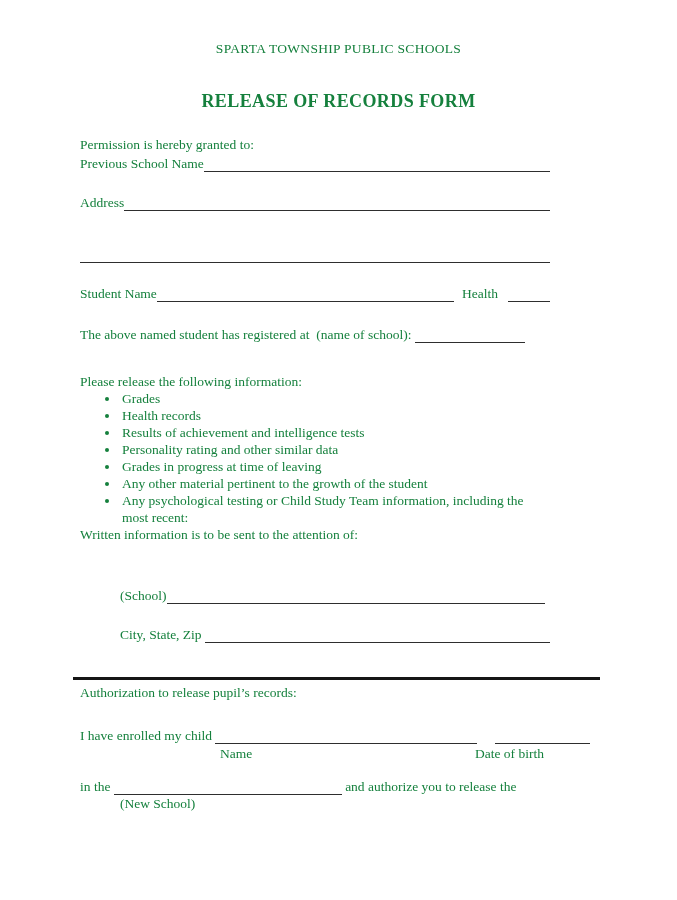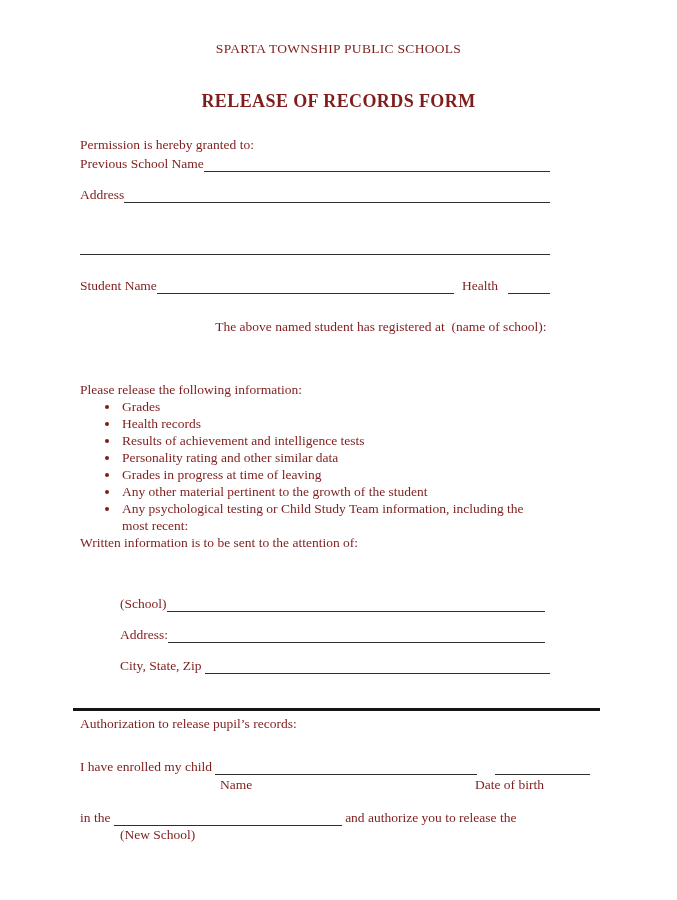--- a/index.html
+++ b/index.html
@@ -2,41 +2,41 @@
 <html><head>
 <meta charset="utf-8">
 <style>
   html,body{margin:0;padding:0;background:#ffffff;}
   .page{
     position:relative;
     width:677px;height:900px;
     background:#ffffff;
     overflow:hidden;
     font-family:"Liberation Serif","DejaVu Serif",serif;
-    color:#7f1d1d;
+    color:#15803d;
     font-size:13.5px;
     line-height:17px;
     box-sizing:border-box;
     padding-top:40px;
   }
   .content{margin-left:80px;width:470px;}
   .center{text-align:center;}
   .school-header{letter-spacing:.3px;}
   .form-title{margin-top:36px;font-weight:bold;font-size:18px;letter-spacing:.4px;}
   .permission{margin-top:26px;}
   .row{display:flex;align-items:flex-end;}
   .row .lab{flex:0 0 auto;}
   .u{border-bottom:1.2px solid #2e2e2e;height:15px;flex:1 1 auto;}
   .u.fixed{flex:0 0 auto;}
   .label-col{flex:0 0 148px;}
   .mt2{margin-top:2px;}
-  .mt14{margin-top:14px;text-align:right;}
+  .mt14{margin-top:22px;text-align:right;}
   .mt16{margin-top:16px;}
   .mt22{margin-top:22px;}
-  .mt24{margin-top:24px;flex-direction:column;}
+  .mt24{margin-top:24px;}
   .mt26{margin-top:26px;}
   .mt30{margin-top:30px;}
   .mt36{margin-top:36px;}
   .mt44{margin-top:44px;justify-content:center;}
   .presp{white-space:pre-wrap;}
   ul.bullets{list-style:disc outside;margin:0;padding:0 0 0 40px;}
   ul.bullets>li{padding-left:2px;margin:0;}
   ul.subs{list-style:circle outside;margin:0;padding:0 0 0 42px;}
   ul.subs>li{padding-left:2px;margin:0;}
   .indent40{margin-left:40px;}
@@ -101,24 +101,20 @@
       </li>
     </ul>
 
     <div>Written information is to be sent to the attention of:</div>
 
     <div class="row mt44 indent40" style="width:430px;">
       <span class="lab mid-label">(School)</span>
       <span class="u" style="margin-right:5px;"></span>
     </div>
 
-    <div class="row mt14 indent40" style="width:430px;">
-      <span class="lab mid-label">Address:</span>
-      <span class="u" style="margin-right:5px;"></span>
-    </div>
 
     <div class="row mt14 indent40" style="width:430px;">
       <span class="lab presp">City, State, Zip </span>
       <span class="u"></span>
     </div>
 
     <div class="divider"></div>
 
     <div style="margin-top:4px;">Authorization to release pupil’s records:</div>
 

